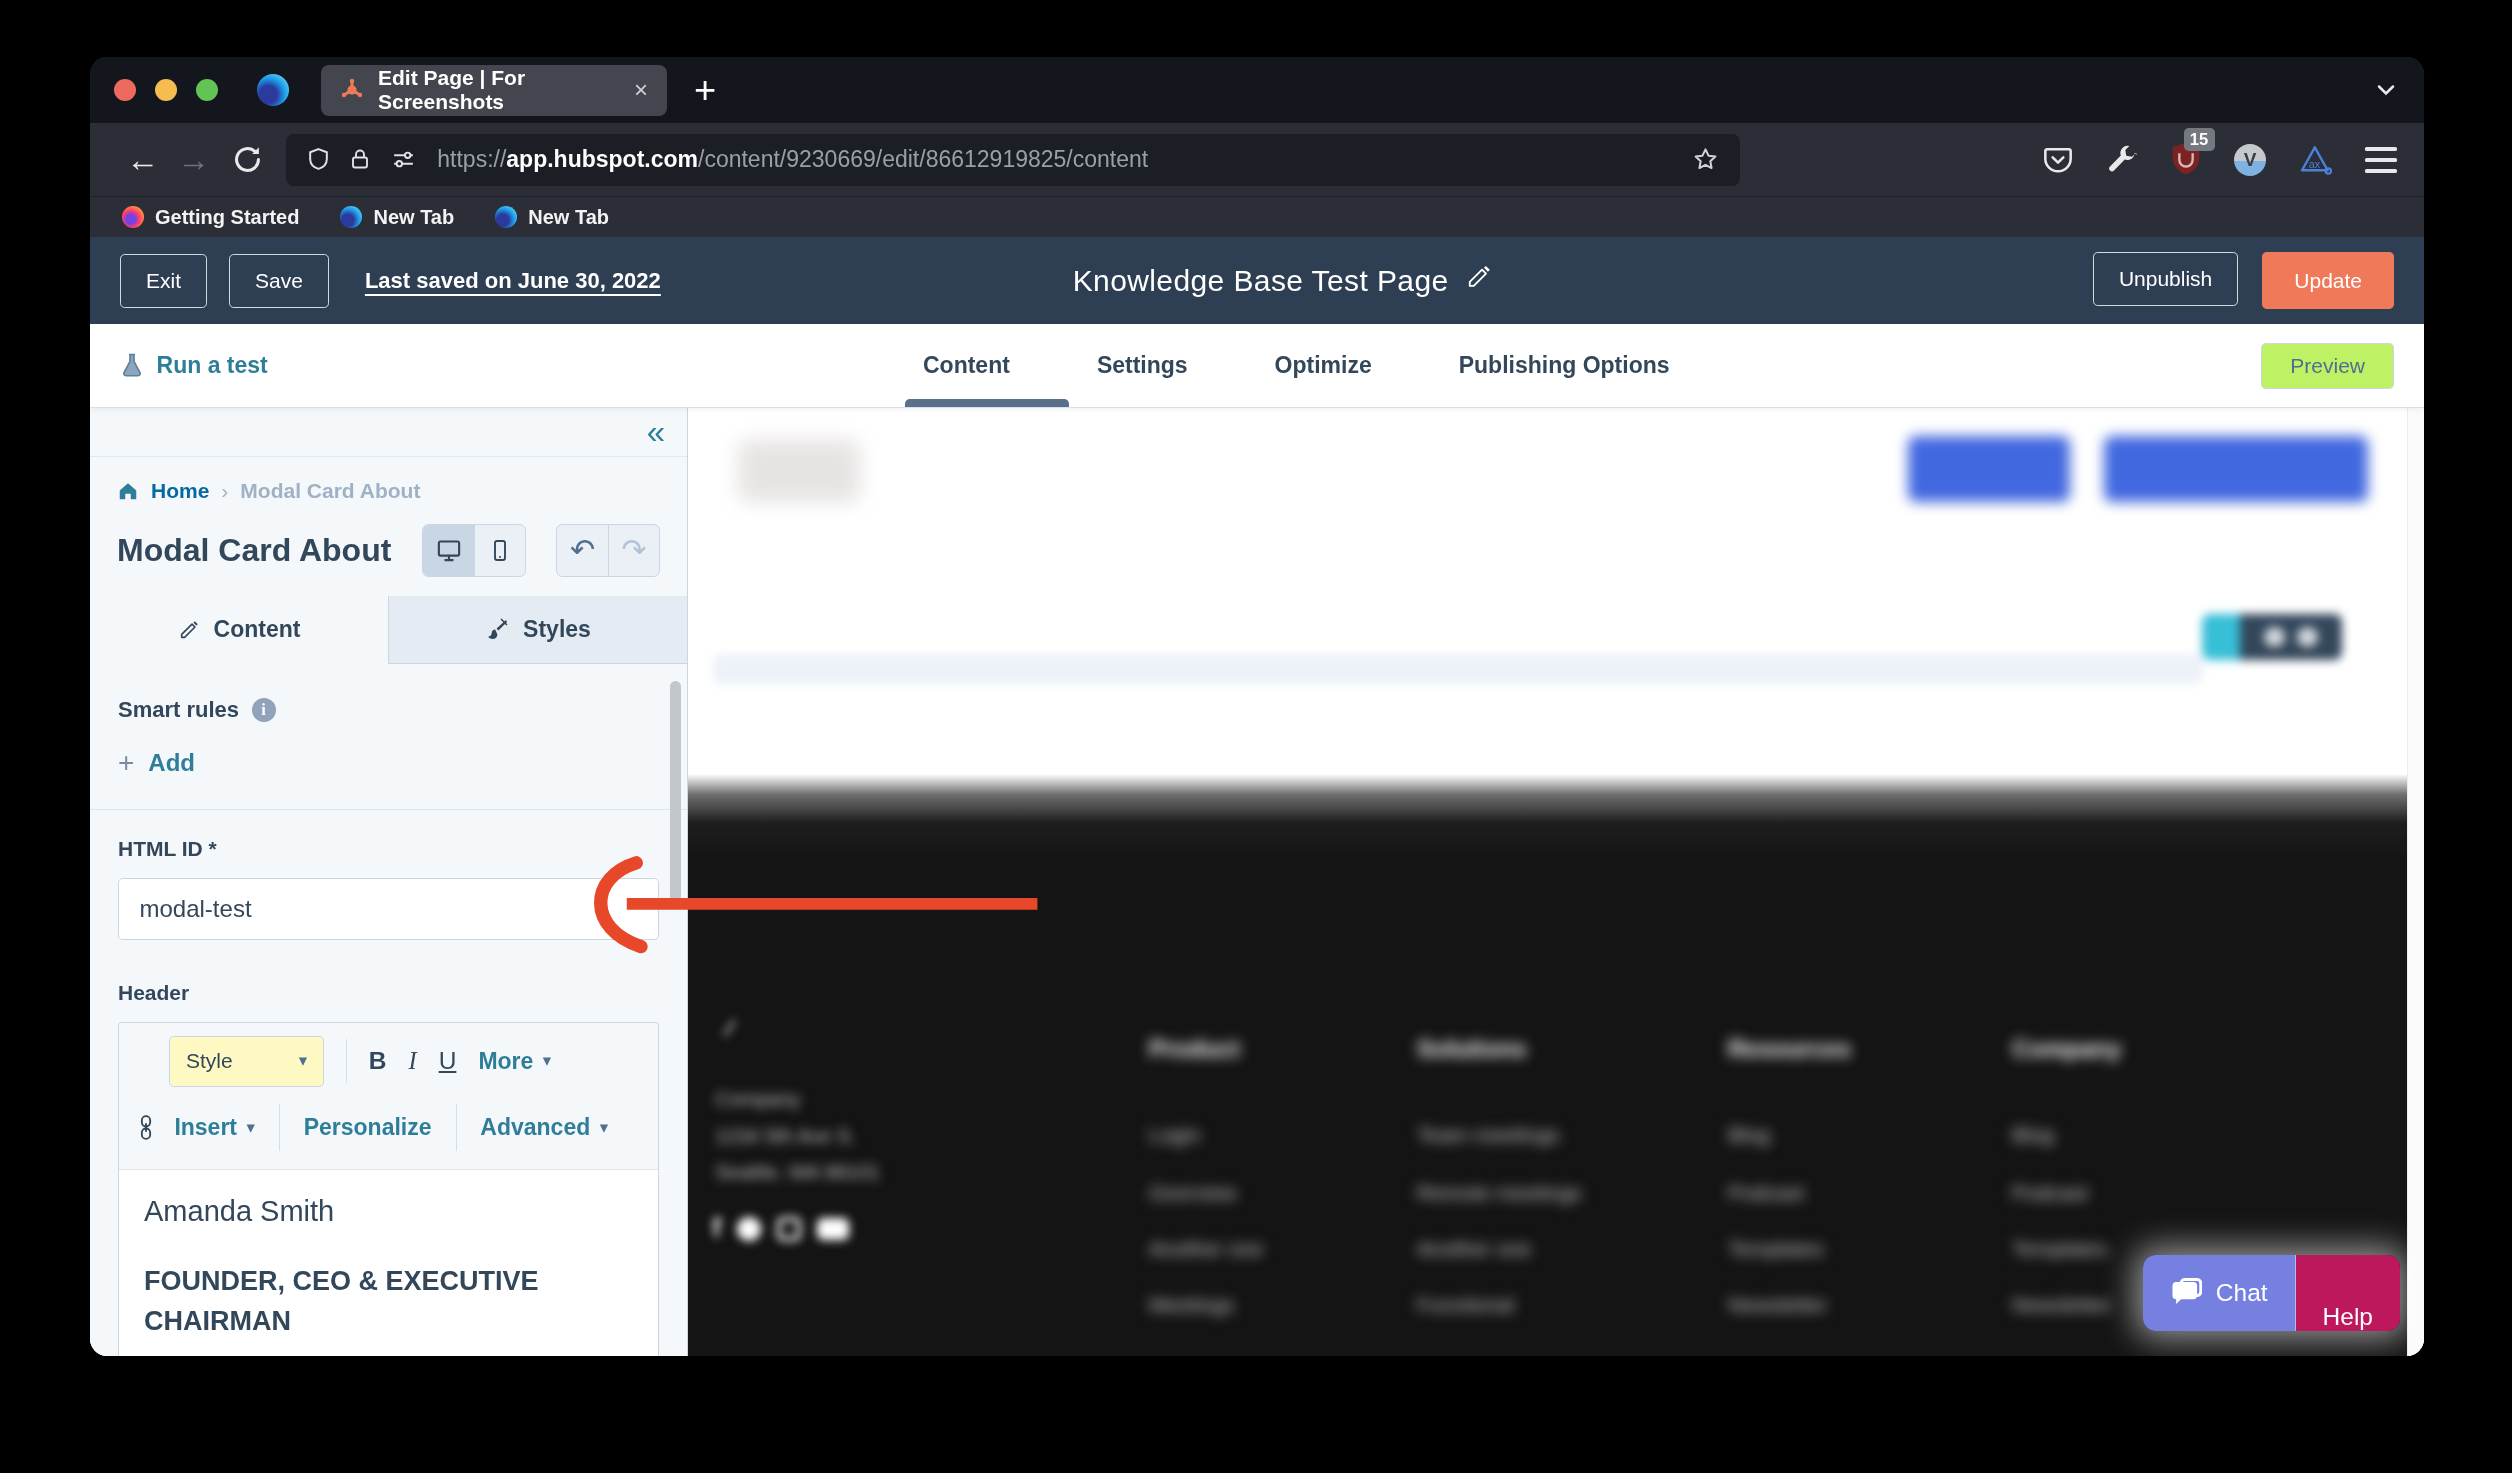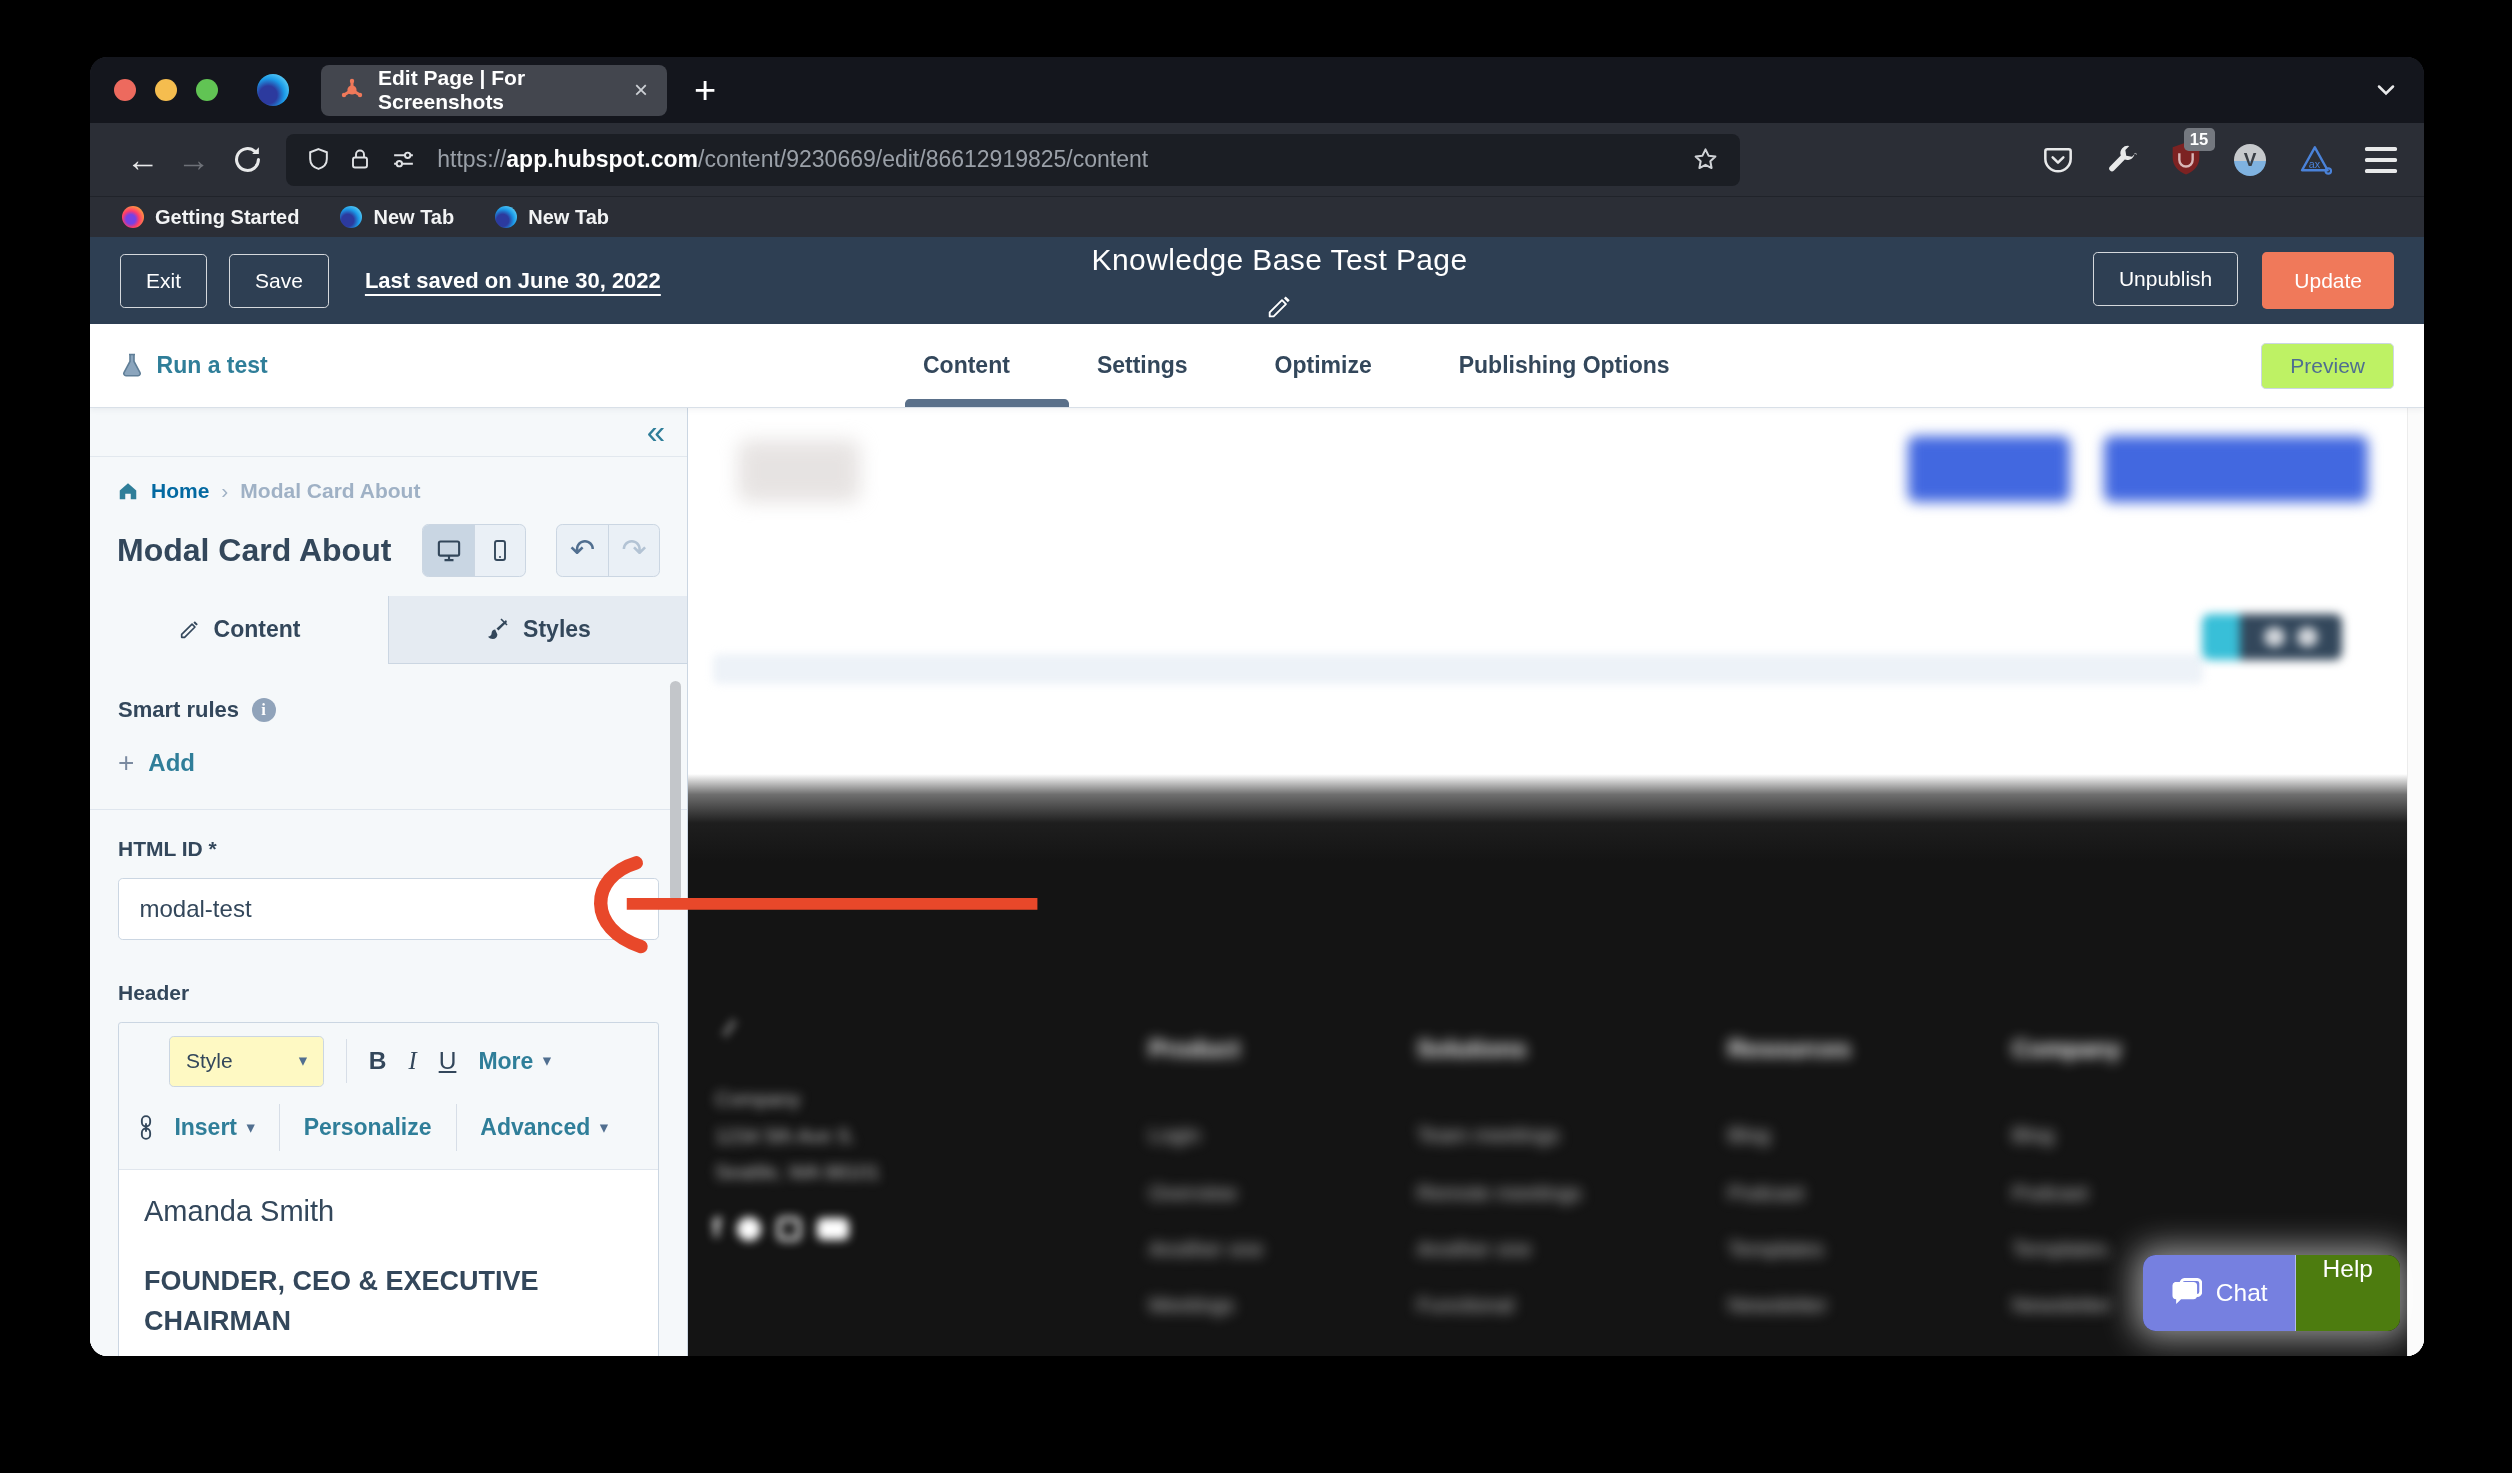--- a/index.html
+++ b/index.html
@@ -48,21 +48,21 @@
   .bm-ico { width:22px; height:22px; border-radius:50%; }
   .bm-ico.orange { background:radial-gradient(circle at 40% 60%, #7542e5 0 25%, #ff3b6b 45%, #ff9640 75%, #ffd33d 100%); }
   .bm-ico.blue { background:radial-gradient(circle at 35% 65%, #2c3a9e 0 30%, #1b9ae8 55%, #59cbf5 80%); }
 
   
   .hsheader { height:87px; background:#2e3f53; display:flex; align-items:center; padding:0 30px;
     color:#fff; position:relative; flex:none; }
   .btn-outline { height:54px; padding:0 25px; border:1.6px solid rgba(255,255,255,.8); border-radius:4.7px;
     background:transparent; color:#fff; font-size:21px; display:flex; align-items:center; }
   .last-saved { margin-left:36px; font-size:22px; font-weight:600; text-decoration:underline; text-underline-offset:5.5px; }
-  .hs-title { position:absolute; left:50%; top:50%; transform:translate(-44%,-50%); display:flex; align-items:center; gap:18px;flex-direction:column; }
+  .hs-title { position:absolute; left:50%; top:50%; transform:translate(-44%,-50%); display:flex; gap:18px; }
   .hs-title .t { font-size:30px; font-weight:400; letter-spacing:0.4px; }
   .hs-actions { margin-left:auto; display:flex; gap:24px; }
   .btn-update { height:57px; padding:0 32px; background:#f0795a; border-radius:4.7px; color:#fff;
     font-size:21px; display:flex; align-items:center; }
 
   
   .subnav { height:84px; background:#fff; display:flex; align-items:center; padding:0 30px; position:relative;
     border-bottom:0.8px solid #d9e0e8; box-shadow:0 2.4px 6.3px rgba(45,62,80,.07); flex:none; z-index:4; }
   .run-test { display:flex; align-items:center; gap:12.6px; color:#2f7e99; font-size:23px; font-weight:700; }
   .main-tabs { position:absolute; left:833px; display:flex; gap:87px; }
@@ -148,21 +148,21 @@
   .f-soc.square { width:24px; height:24px; border-radius:6.3px; border:4px solid #fff; }
   .f-soc.wide { width:32px; height:22px; border-radius:6.3px; background:#fff; }
   .page-scrollbar { position:absolute; right:0; top:0; bottom:0; width:17.4px; background:#fbfbfb;
     border-left:0.8px solid #ececec; }
 
   
   .chat-help { position:absolute; right:24px; bottom:25px; height:76px; display:flex; z-index:9;
     border-radius:12.6px; overflow:hidden; box-shadow:0 0 33px 8px rgba(255,255,255,.55); }
   .chat-seg { display:flex; align-items:center; gap:14px; padding:0 27px; background:#7680e0; color:#fff;
     font-size:24.5px; border-right:1.6px solid rgba(255,255,255,.45); }
-  .help-seg { display:flex; align-items:flex-start; padding:0 27px; background:#4d7c0f; color:#fff; font-size:24.5px; }
+  .help-seg { display:flex; align-items:flex-end; padding:0 27px; background:#be185d; color:#fff; font-size:24.5px; }
 
   
   .annotation { position:absolute; left:442px; top:793px; z-index:20; pointer-events:none; }
 </style>
 </head>
 <body>
 
 <div class="window">
 
   <div class="tabstrip">

